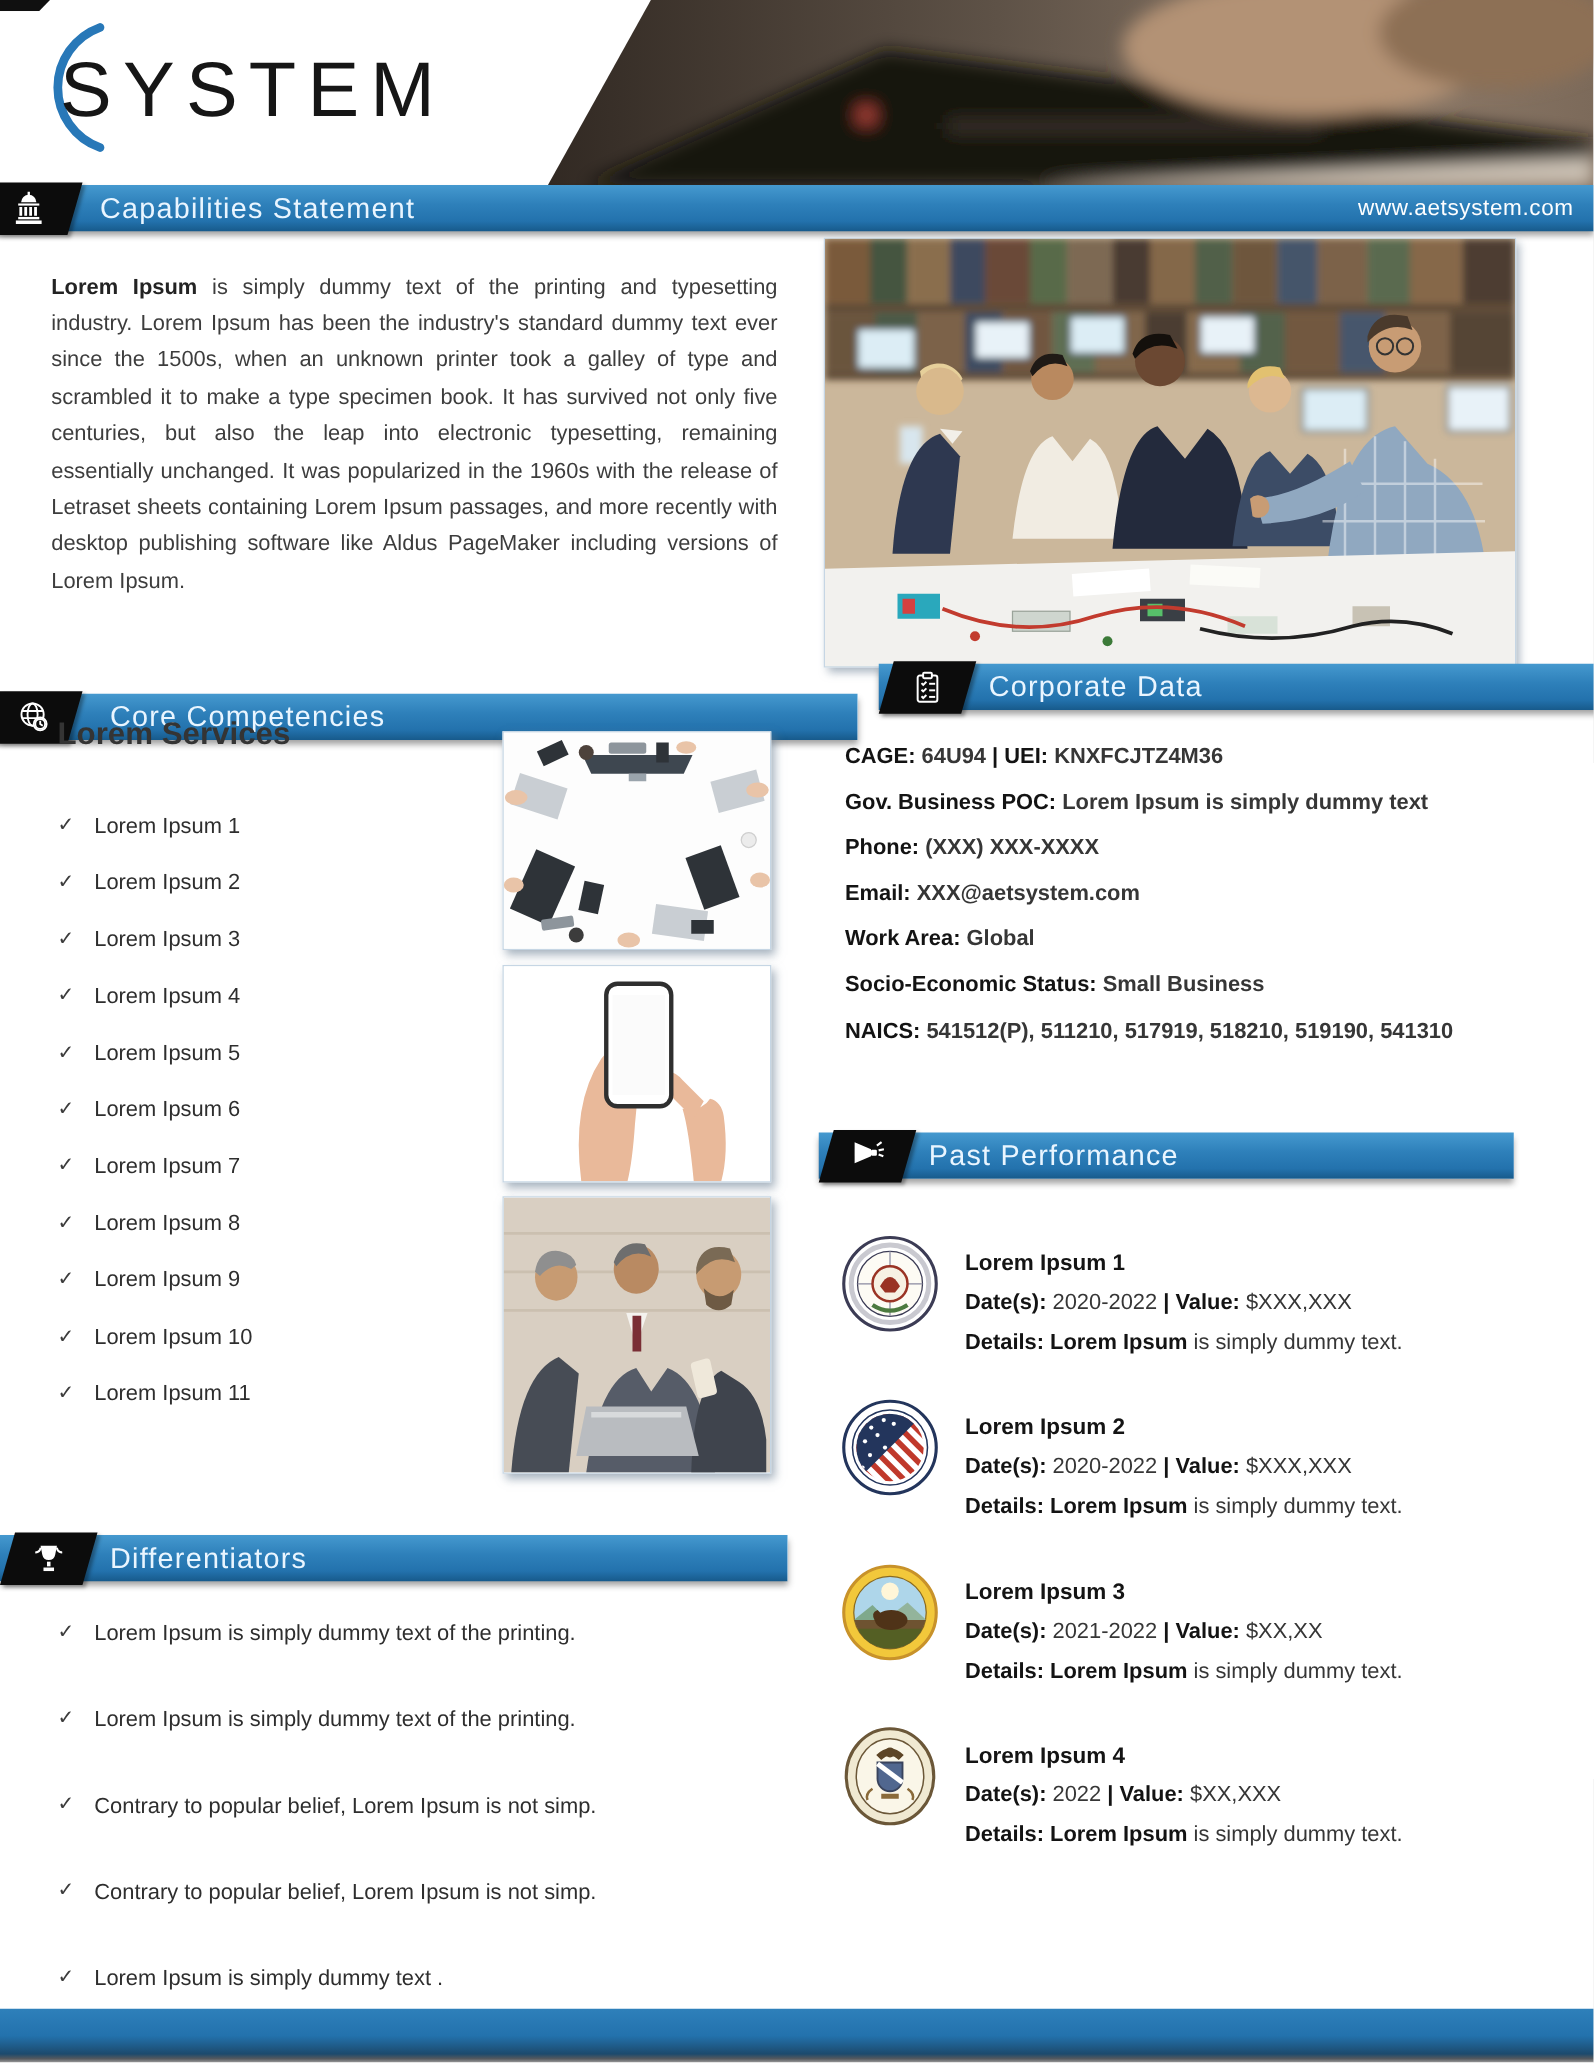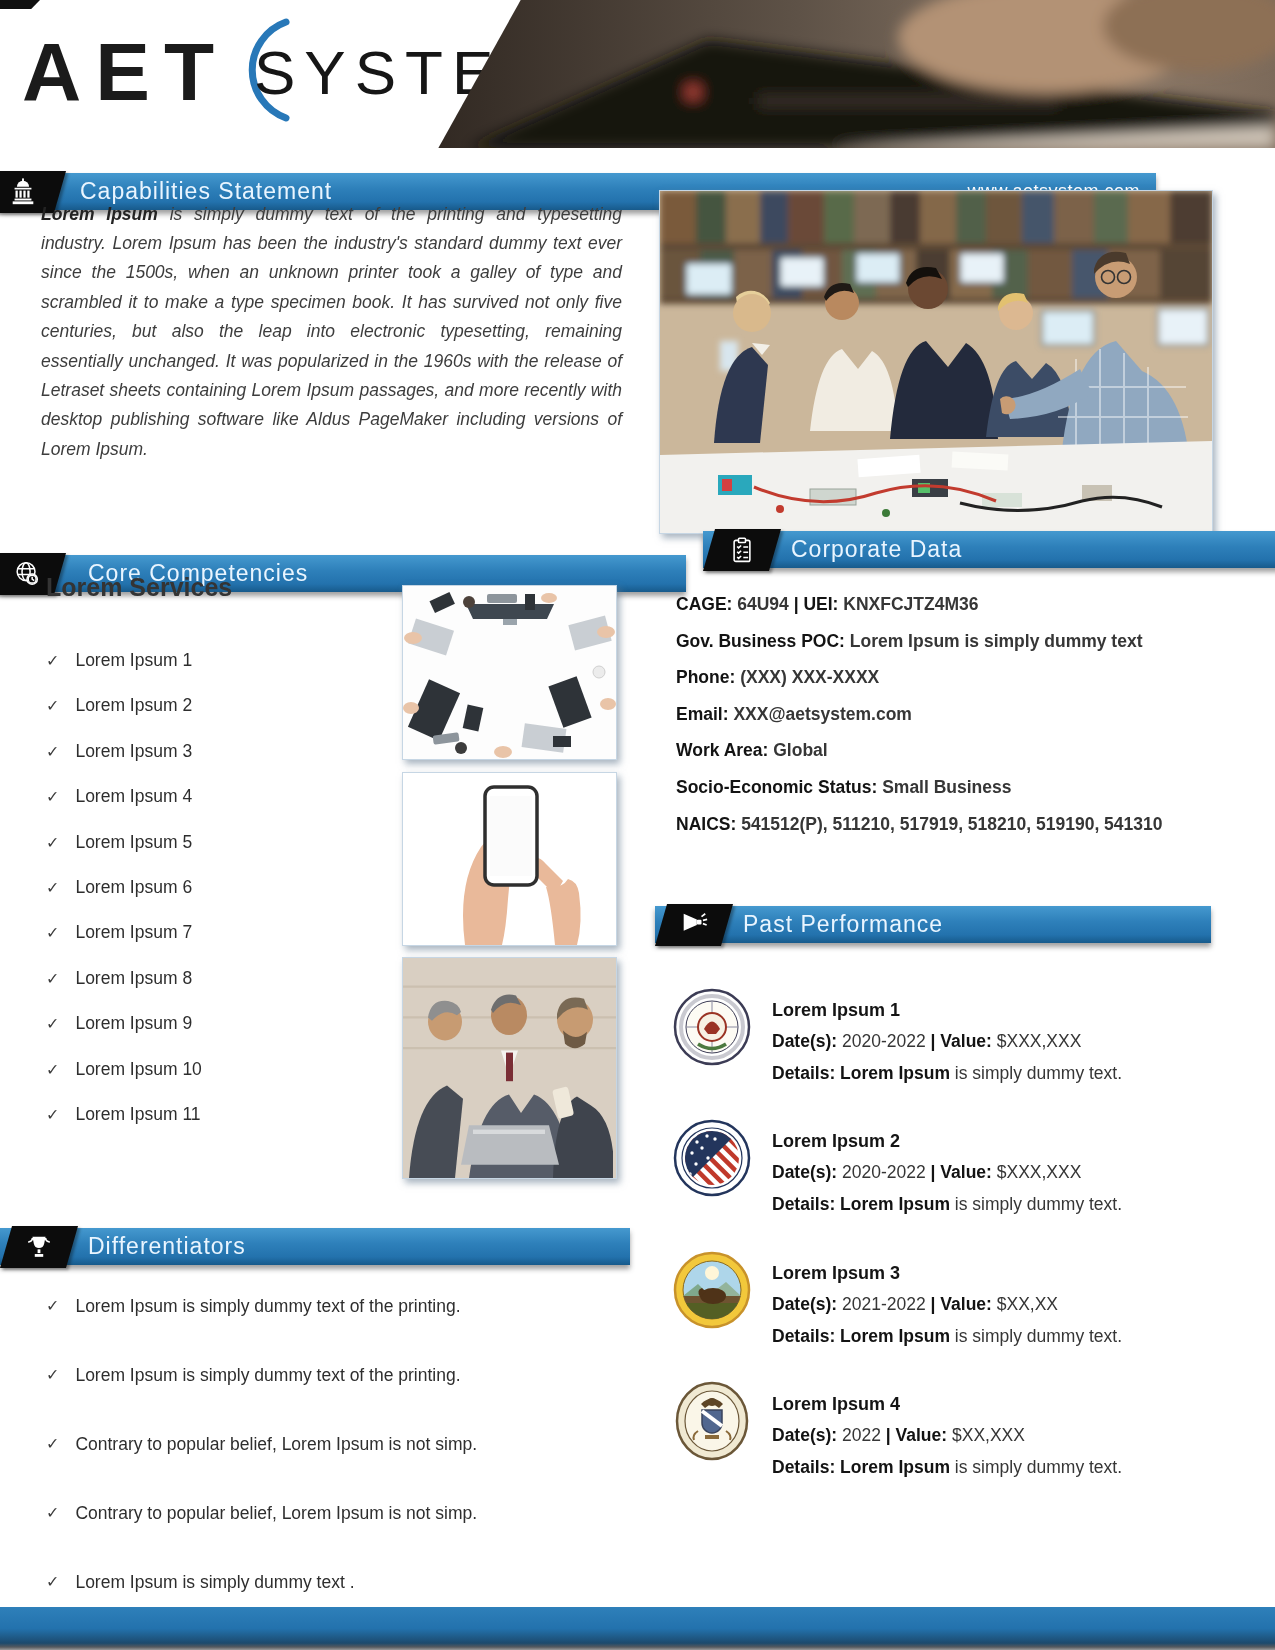--- a/index.html
+++ b/index.html
@@ -24,22 +24,22 @@
         transform:skewX(-16deg);display:flex;align-items:center;justify-content:center;
         box-shadow:3px 2px 3px rgba(0,0,0,.35);}
   .chip.edge{left:-14px;width:74px;}
   .chip.inset{left:6px;}
   .chip svg{transform:skewX(16deg);}
   .banner .title{margin-left:88px;font-size:23px;font-weight:400;color:#e9f5ff;letter-spacing:1px;}
   .banner.cap .title{margin-left:80px;}
   .banner .website{margin-left:auto;margin-right:16px;font-size:18px;color:#fdfeff;
                    letter-spacing:.5px;text-decoration:none;}
   
-  .par{position:absolute;left:41px;top:182px;width:581px;font-size:17.5px;line-height:29.4px;
-       text-align:justify;color:#3d3d3d;font-style:italic;}
+  .par{position:absolute;left:41px;top:197px;width:581px;font-size:17.5px;line-height:29.4px;
+       text-align:justify;color:#3d3d3d;}
   .par b{color:#232323;}
   
   .photo{position:absolute;box-shadow:3px 4px 7px rgba(110,130,150,.6);border:1px solid #c6d6e4;
          background:#fff;}
   .photo svg{display:block;width:100%;height:100%;}
   
   .svc-head{position:absolute;left:46px;top:573px;font-size:25px;font-weight:700;color:#343434;}
   .checklist{position:absolute;left:46px;top:650px;list-style:none;margin:0;padding:0;}
   .checklist li{display:flex;gap:16px;margin-bottom:24.4px;font-size:17.5px;line-height:21px;color:#2e2e2e;}
   .check{color:#3c3c3c;font-size:16px;}
@@ -61,21 +61,20 @@
              background:linear-gradient(180deg,#2e80ba 0%,#2372ad 50%,#1c4a6d 84%,#55595e 93%,#9b9b9b 100%);}
 </style>
 </head>
 <body>
 
 <div class="page">
 
   <div class="notch"></div>
 
   <div class="logo">
-    <span class="aet">AET</span>
     <span class="arc">
       <svg width="64" height="108" viewBox="0 0 64 108">
         <path d="M58 6 A51 51 0 0 0 58 102" stroke="#2878B8" stroke-width="7" fill="none" stroke-linecap="round"></path>
       </svg>
     </span>
     <span class="system">SYSTEM</span>
   </div>
 
   <div class="hero-top">
     <svg viewBox="0 0 867 148" preserveAspectRatio="none">
@@ -95,21 +94,21 @@
         <path d="M60 148 L300 40 L867 112 V148 Z" fill="#17130f"></path>
         <ellipse cx="640" cy="38" rx="150" ry="55" fill="#b39274"></ellipse>
         <ellipse cx="790" cy="26" rx="95" ry="45" fill="#8d6f55"></ellipse>
         <rect x="350" y="96" width="300" height="10" fill="#3a332c"></rect>
         <circle cx="285" cy="92" r="7" fill="#c14b42"></circle>
         <path d="M420 148 L867 126 V148 Z" fill="#cdc3b6"></path>
       </g>
     </svg>
   </div>
 
-  <div class="banner cap" style="left:0;top:148px;width:1156px;margin-top:25px;">
+  <div class="banner cap" style="left:0;top:148px;width:1275px;">
     <div class="chip edge">
       <svg viewBox="0 0 32 32" width="30" height="30" fill="#fff">
         <rect x="15" y="1.5" width="2" height="3"></rect>
         <path d="M16 4 a6.5 6.5 0 0 1 6.5 6.5 h-13 A6.5 6.5 0 0 1 16 4 z"></path>
         <rect x="7" y="11.5" width="18" height="1.8"></rect>
         <rect x="8" y="14.5" width="2.4" height="7.5"></rect>
           <rect x="12.2" y="14.5" width="2.4" height="7.5"></rect>
         <rect x="16.4" y="14.5" width="2.4" height="7.5"></rect>
           <rect x="20.6" y="14.5" width="2.4" height="7.5"></rect>
         <rect x="7" y="23" width="18" height="2"></rect>

